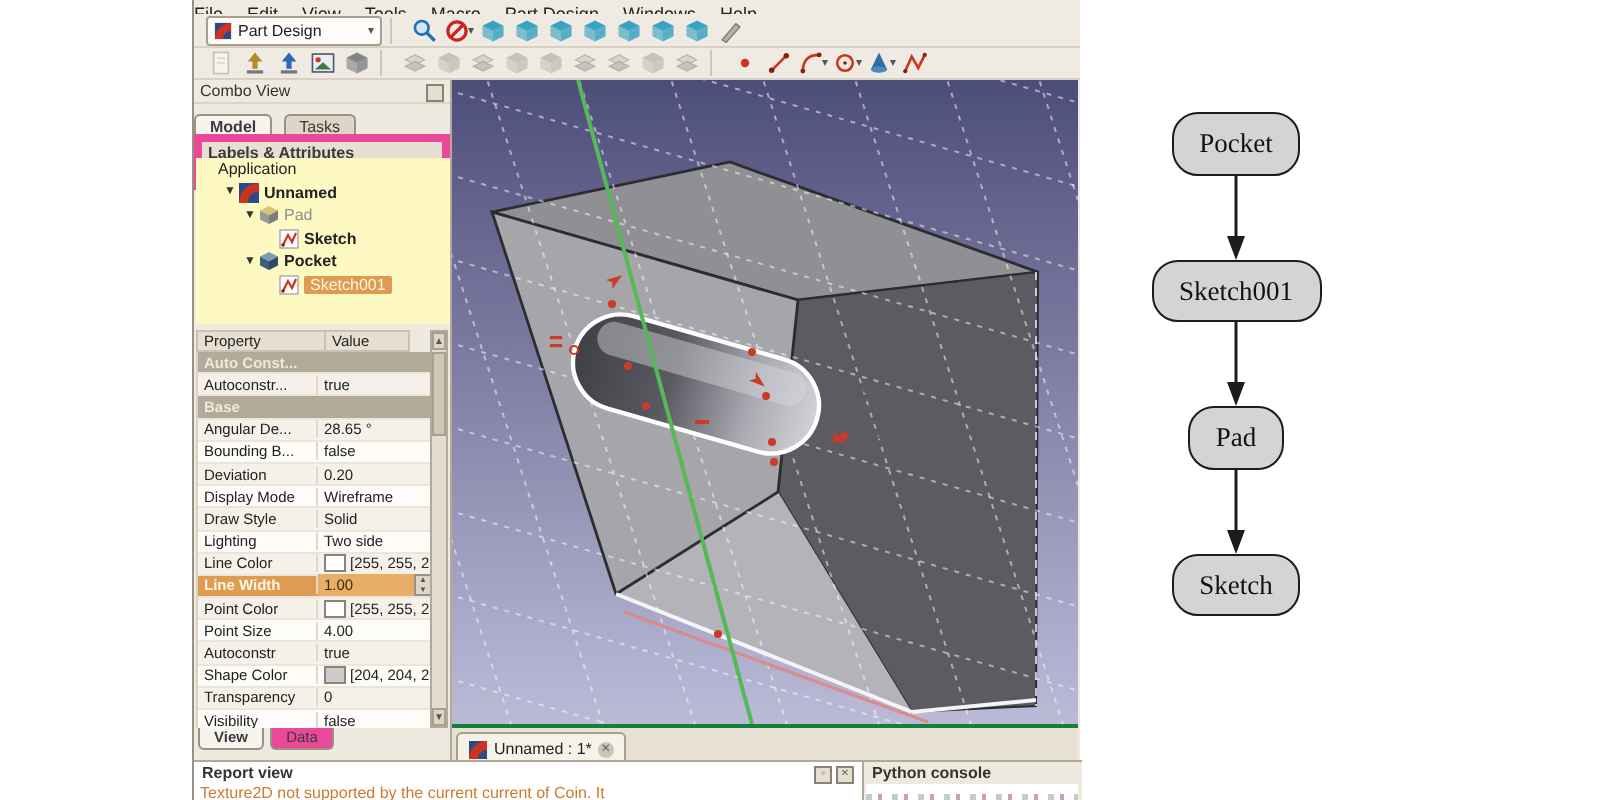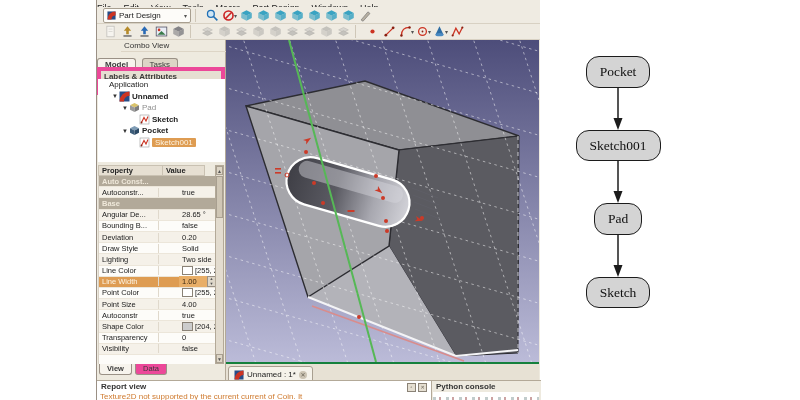--- a/index.html
+++ b/index.html
@@ -19,50 +19,50 @@
   .tbtn.disabled{filter:grayscale(1) opacity(.45);}
   .caret{font-size:6px;color:#555;margin-left:-1px;}
   .sep{width:5px;height:13px;border-left:1px solid #cfc7b8;margin:0 2px;flex:0 0 auto;}
   .wbcombo{display:flex;align-items:center;gap:3px;background:#fdfcf9;border:1px solid #a89f90;
            border-radius:2px;height:13px;padding:0 3px;font-size:8px;color:#222;min-width:80px;}
   .wbcombo .dn{margin-left:auto;font-size:6px;color:#555;}
   
   .dock{position:absolute;left:0;top:40px;width:129px;height:360px;background:#eeeadf;
         border-right:1px solid #b3a998;box-sizing:border-box;}
   .dock-title{position:absolute;left:0;top:0;width:100%;height:12px;font-size:8px;color:#333;
-              padding:1px 3px;box-sizing:border-box;border-bottom:1px solid #ddd5c6;margin-left:24px;}
+              padding:1px 3px;box-sizing:border-box;border-bottom:1px solid #ddd5c6;}
   .dock-title .dockbtn{position:absolute;right:3px;top:2px;width:7px;height:7px;border:1px solid #8a8276;background:#e5dfd2;}
   .tabsrow{position:absolute;left:0;top:13px;width:100%;height:14px;padding-left:0;box-sizing:border-box;}
   .tab{display:inline-block;padding:1px 7px 0 7px;font-size:8px;color:#3a3a3a;background:#ddd5c6;
        border:1px solid #9a9186;border-bottom:none;border-radius:3px 3px 0 0;margin-right:1px;}
   .tab.active{background:#f7f4ed;font-weight:bold;}
   .lblhdr{position:absolute;left:0;top:27px;width:100%;height:28px;background:#e6dfd2;border:4px solid #ec4899;
           box-sizing:border-box;font-size:8px;font-weight:bold;color:#3a3a3a;padding:1px 3px;}
-  .tree{position:absolute;left:1px;top:39px;width:127px;height:83px;background:#ffffff;overflow:hidden;}
+  .tree{position:absolute;left:1px;top:39px;width:127px;height:83px;background:#fef9c3;overflow:hidden;}
   .trow{height:11.5px;display:flex;align-items:center;font-size:8px;white-space:nowrap;color:#222;}
   .trow .exp{font-size:6px;color:#333;width:8px;display:inline-block;text-align:center;}
   .trow .ticon{width:11px;height:11px;margin-right:2px;flex:0 0 auto;}
   .trow .ticon svg{width:11px;height:11px;display:block;}
   .trow.bold{font-weight:bold;}
   .trow.dim{color:#8f8f8f;}
   .trow.selected .tlabel{background:#de9c52;color:#fdf4e3;padding:0 3px;border-radius:1px;}
   
   .prophdr{position:absolute;left:1px;top:125px;width:107px;height:11px;background:#e6dfd2;
-           border:1px solid #c9c1b2;box-sizing:border-box;display:flex;font-size:7.5px;font-weight:bold;color:#222;}
+           border:1px solid #c9c1b2;box-sizing:border-box;display:flex;font-size:7.5px;font-weight:normal;color:#222;}
   .prophdr .c1{width:60px;padding-left:3px;border-right:1px solid #c9c1b2;}
   .prophdr .c2{padding-left:3px;}
   .propbody{position:absolute;left:1px;top:136px;width:118px;height:188px;background:#fdfcf9;overflow:hidden;border-left:1px solid #d8d1c5;box-sizing:border-box;}
   .prow{height:10.2px;display:flex;font-size:7.5px;align-items:center;border-bottom:1px solid #ece6da;}
   .prow:nth-child(even){background:#f5f1e9;}
   .prow .pname{width:60px;padding-left:3px;border-right:1px solid #e0d9cc;overflow:hidden;white-space:nowrap;box-sizing:border-box;}
-  .prow .pval{flex:1;padding-left:3px;overflow:hidden;white-space:nowrap;display:flex;align-items:center;gap:2px;margin-left:20px;}
+  .prow .pval{flex:1;padding-left:3px;overflow:hidden;white-space:nowrap;display:flex;align-items:center;gap:2px;}
   .prow.group{background:#b2a999;color:#efe8da;font-weight:bold;}
   .prow.group .pname{border-right:none;width:auto;}
   .prow.selected{background:#de9c52;}
-  .prow.selected .pname{color:#fdf4e3;font-weight:normal;}
+  .prow.selected .pname{color:#fdf4e3;font-weight:bold;}
   .prow.selected .pval{background:#e8ae67;color:#3d2a12;}
   .swatch{display:inline-block;width:9px;height:7px;border:1px solid #8a8276;flex:0 0 auto;}
   .spinner{margin-left:auto;width:7px;height:9px;background:#ded7c9;border:1px solid #9a9186;
            font-size:4px;line-height:4.5px;text-align:center;color:#555;flex:0 0 auto;}
   .vscroll{position:absolute;right:1px;top:125px;width:9px;height:199px;background:#e3dccf;border:1px solid #b3a998;box-sizing:border-box;}
   .vscroll .sbtn{position:absolute;left:0;width:100%;height:9px;background:#ddd5c6;border:1px solid #a89f90;
                  box-sizing:border-box;font-size:5px;text-align:center;line-height:8px;color:#555;}
   .vscroll .up{top:0;} .vscroll .dn{bottom:0;}
   .vscroll .thumb{position:absolute;left:0;top:10px;width:100%;height:42px;background:#cfc6b5;border:1px solid #a89f90;box-sizing:border-box;}
   .bottabs{position:absolute;left:2px;top:324px;height:15px;font-size:7.5px;}
@@ -418,20 +418,26 @@
           <div class="prow">
             <span class="pname">Bounding B...</span>
             <span class="pval">
               <span>false</span>
             </span>
           </div>
           <div class="prow">
             <span class="pname">Deviation</span>
             <span class="pval">
               <span>0.20</span>
+            </span>
+          </div>
+          <div class="prow">
+            <span class="pname">Display Mode</span>
+            <span class="pval">
+              <span>Wireframe</span>
             </span>
           </div>
           <div class="prow">
             <span class="pname">Draw Style</span>
             <span class="pval">
               <span>Solid</span>
             </span>
           </div>
           <div class="prow">
             <span class="pname">Lighting</span>

